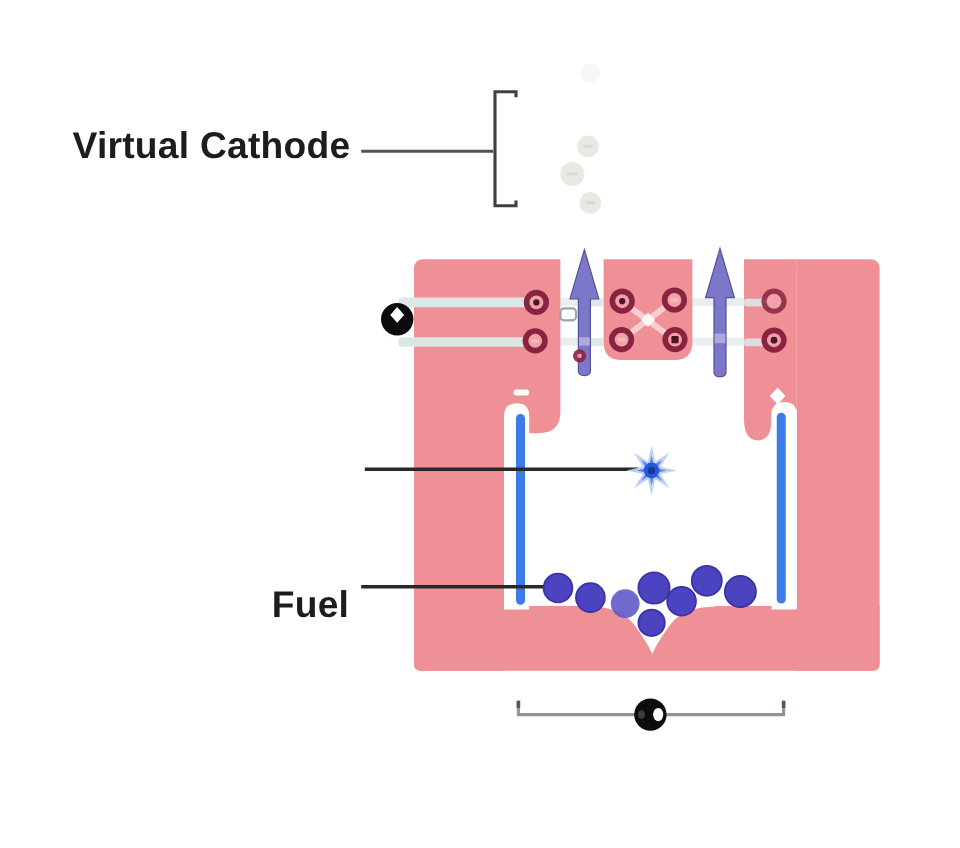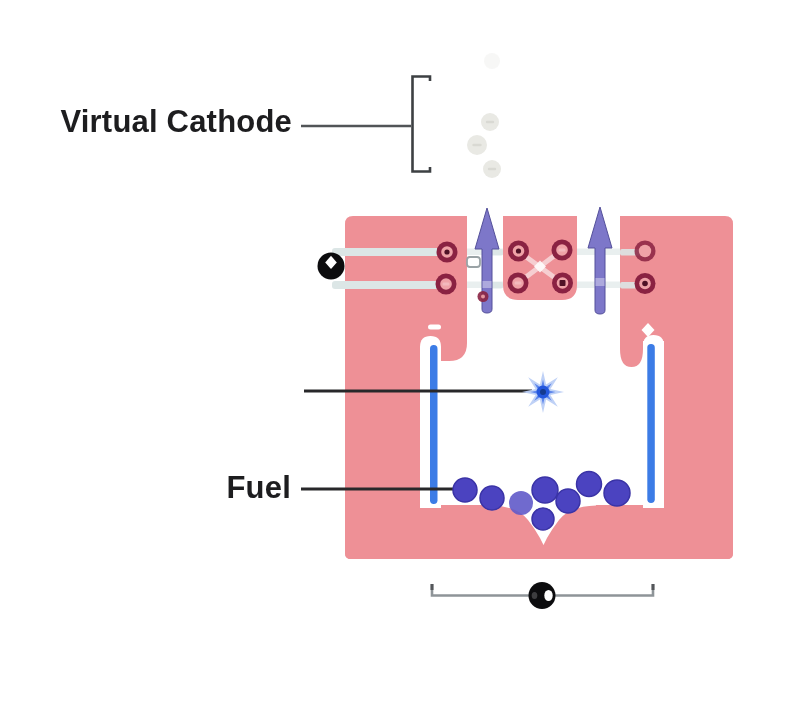--- a/index.html
+++ b/index.html
@@ -10,21 +10,21 @@
   .diagram-svg{position:absolute;left:0;top:0;}
   .lbl{
     position:absolute;
     font-family:"Liberation Sans","DejaVu Sans",sans-serif;
     font-weight:700;font-size:31px;line-height:40px;
     color:var(--label-text,#1d1d1f);
     letter-spacing:.2px;white-space:nowrap;
   }
   #lbl-vc{top:102px;right:508px;}
   #lbl-sg{top:369px;right:504px;}
-  #lbl-fuel{top:468px;right:509px;text-align:center;}
+  #lbl-fuel{top:484px;right:509px;text-align:center;}
 </style>
 </head>
 <body>
 
 <div class="stage">
 
   <div class="lbl" id="lbl-vc">Virtual Cathode</div>
   <div class="lbl" id="lbl-fuel">Fuel</div>
 
   <svg class="diagram-svg" width="800" height="707" viewBox="0 0 800 707">

